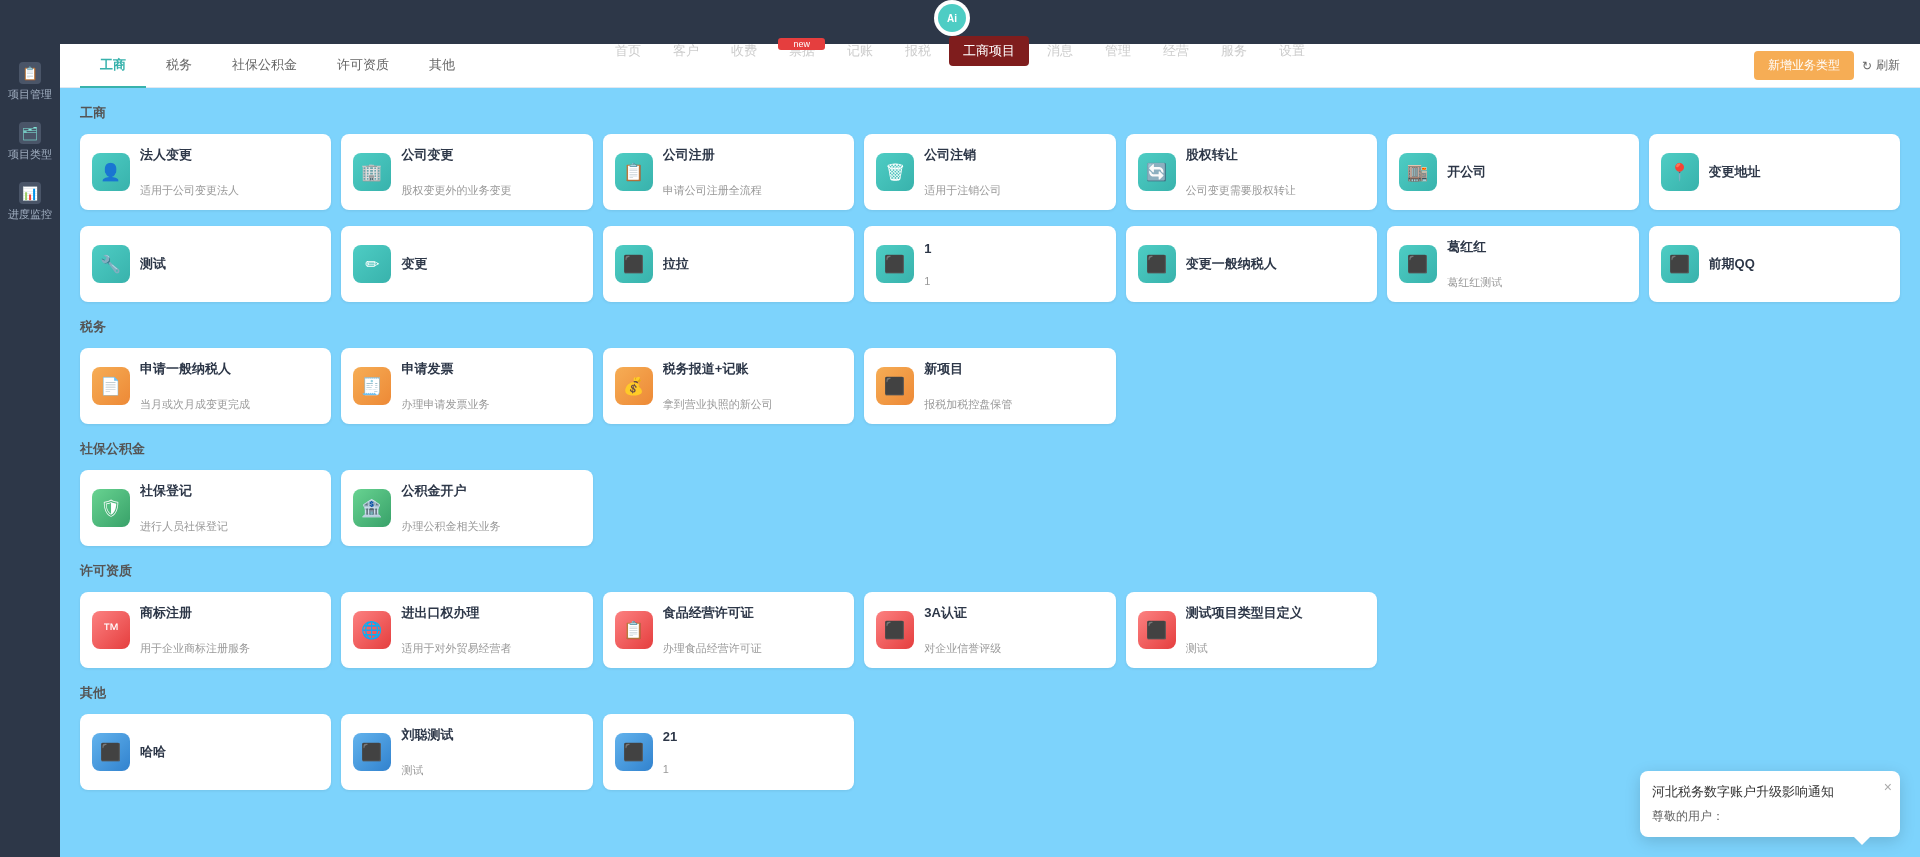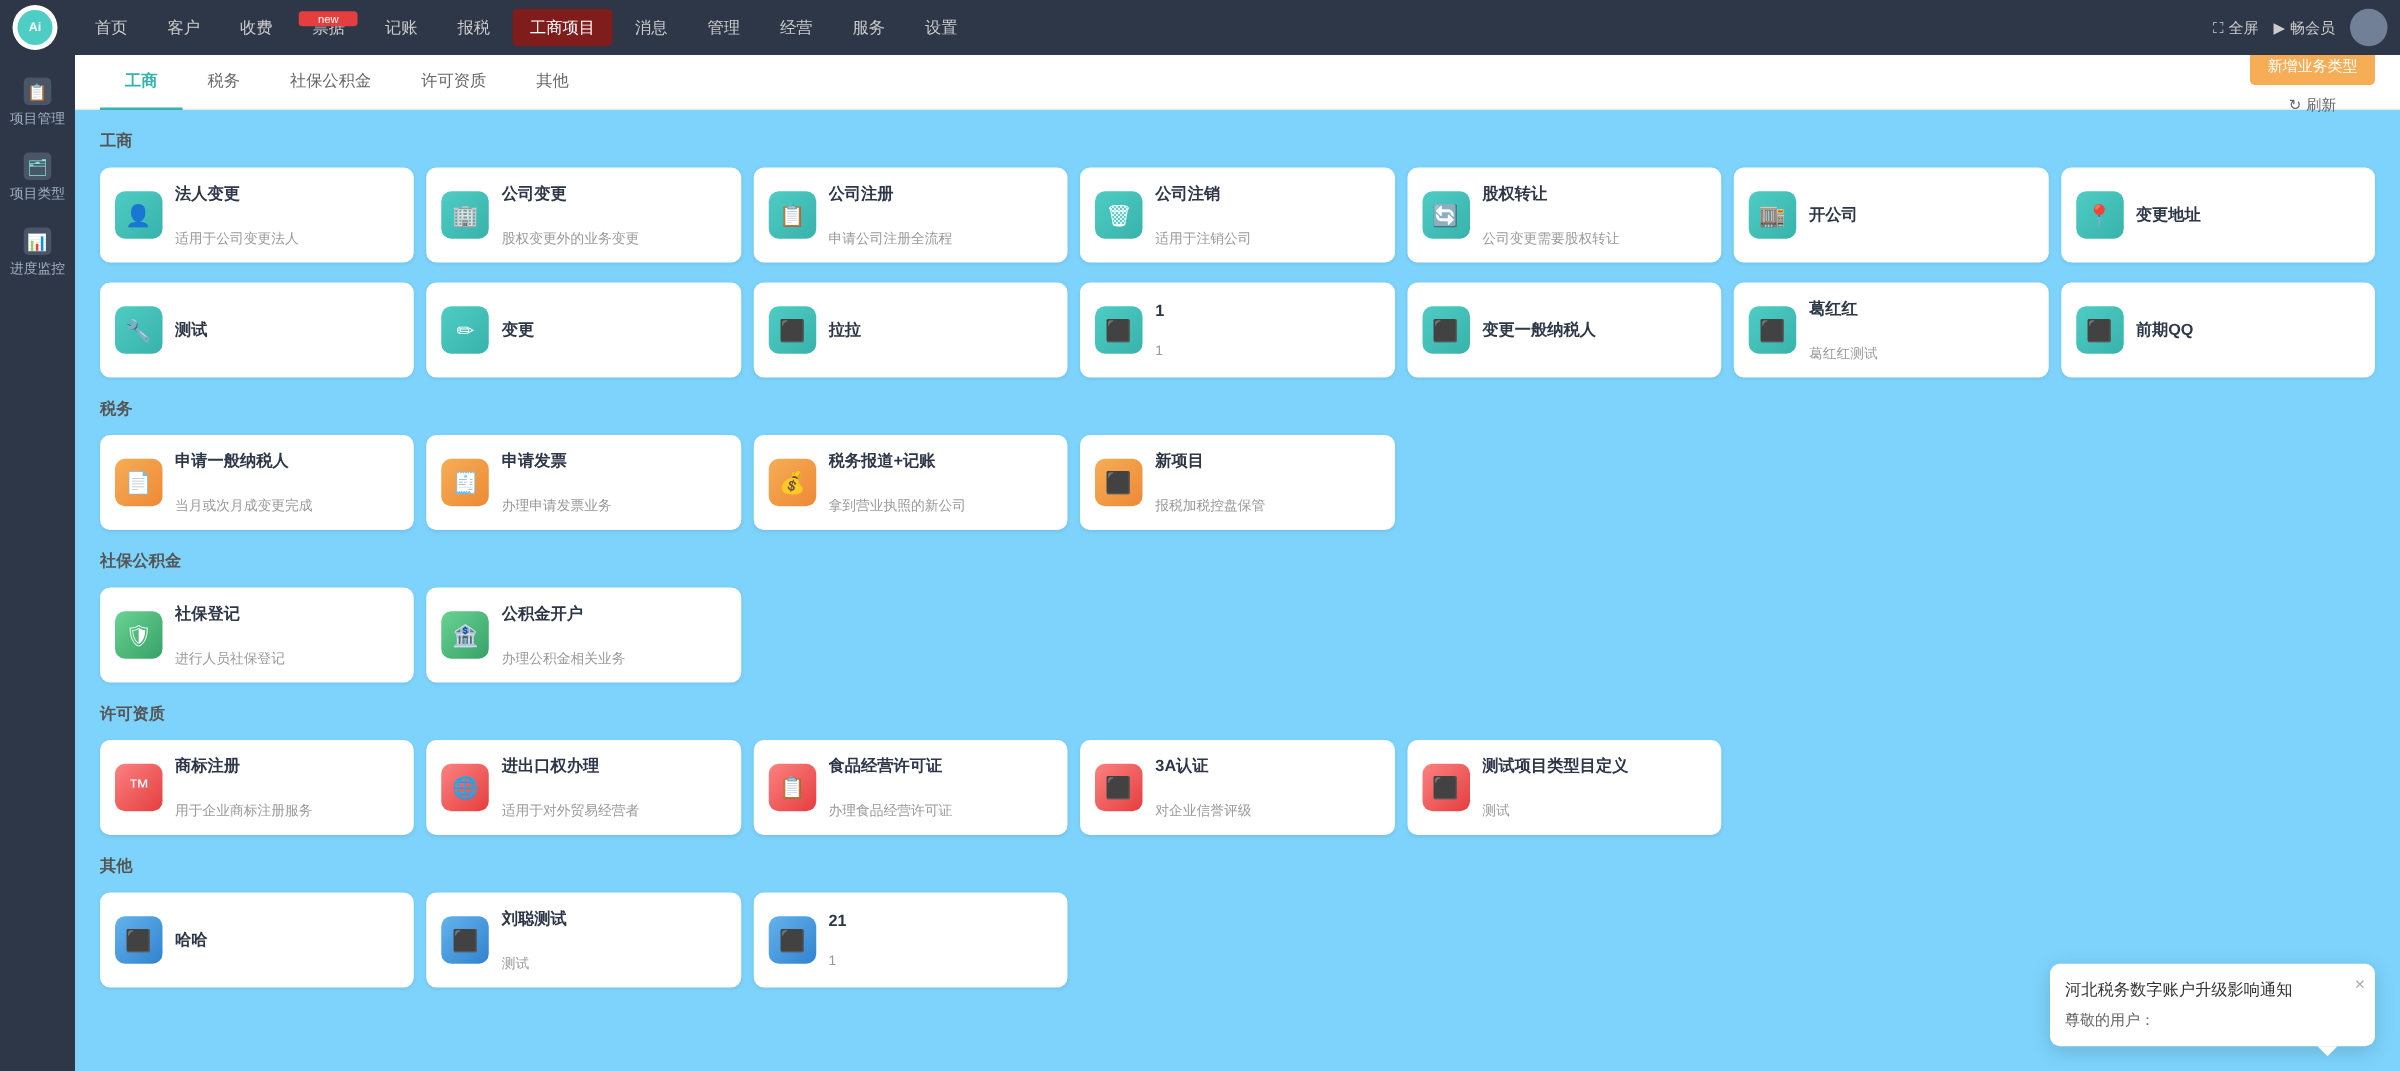--- a/index.html
+++ b/index.html
@@ -6,20 +6,21 @@
     body { font-family: "Microsoft YaHei", "PingFang SC", sans-serif; background: #f0f2f5; font-size: 13px; color: #333; display: flex; flex-direction: column; height: 857px; overflow: hidden; }
 
     
     .top-nav {
       background: #2d3748;
       height: 44px;
       display: flex;
       align-items: center;
       padding: 0 10px;
       flex-shrink: 0;
+      flex-direction: column;
     }
     .top-nav .logo {
       width: 36px; height: 36px;
       background: white;
       border-radius: 50%;
       display: flex; align-items: center; justify-content: center;
       margin-right: 16px;
       flex-shrink: 0;
     }
     .logo-inner {
@@ -147,21 +148,20 @@
     }
     .tab.active {
       color: #38b2ac;
       border-bottom: 2px solid #38b2ac;
       font-weight: bold;
     }
     .tab-actions {
       display: flex;
       align-items: center;
       gap: 8px;
-      flex-direction: column;
     }
     .btn-new-type {
       background: #f6ad55;
       color: white;
       border: none;
       padding: 6px 14px;
       border-radius: 4px;
       cursor: pointer;
       font-size: 12px;
     }

